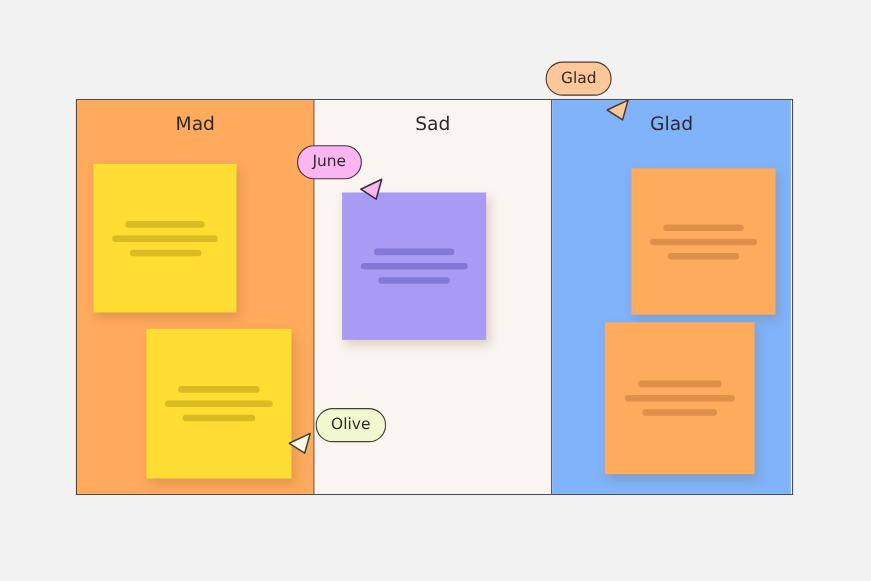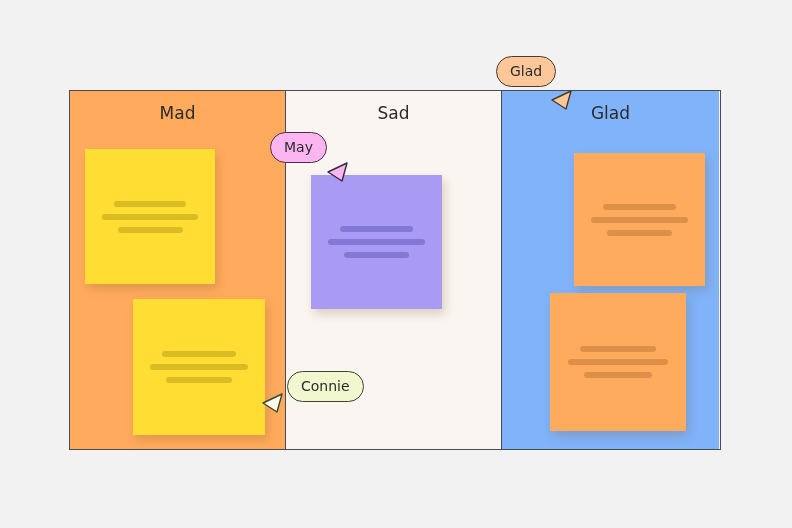--- a/index.html
+++ b/index.html
@@ -184,34 +184,34 @@
     </div>
 
   </div>
 
   <div class="cursor cursor-june">
     <div class="arrow">
       <svg viewBox="0 0 24 24" width="24" height="24" aria-hidden="true">
         <polygon points="2,12 21,3 16,21" fill="#fbb6f2" stroke="#3a2a38" stroke-width="1.4" stroke-linejoin="round"></polygon>
       </svg>
     </div>
-    <div class="pill">May</div>
+    <div class="pill">June</div>
   </div>
 
   <div class="cursor cursor-olive">
     <div class="arrow">
       <svg viewBox="0 0 24 24" width="24" height="24" aria-hidden="true">
         <polygon points="2,12 21,3 16,21" fill="#fdc79a" stroke="#4a3a2a" stroke-width="1.4" stroke-linejoin="round"></polygon>
       </svg>
     </div>
     <div class="pill">Glad</div>
   </div>
 
   <div class="cursor cursor-connie">
     <div class="arrow">
       <svg viewBox="0 0 24 24" width="24" height="24" aria-hidden="true">
         <polygon points="2,12 21,3 16,21" fill="#fbfde9" stroke="#3f4430" stroke-width="1.4" stroke-linejoin="round"></polygon>
       </svg>
     </div>
-    <div class="pill">Connie</div>
+    <div class="pill">Olive</div>
   </div>
 
 </div>
 
 </body></html>

